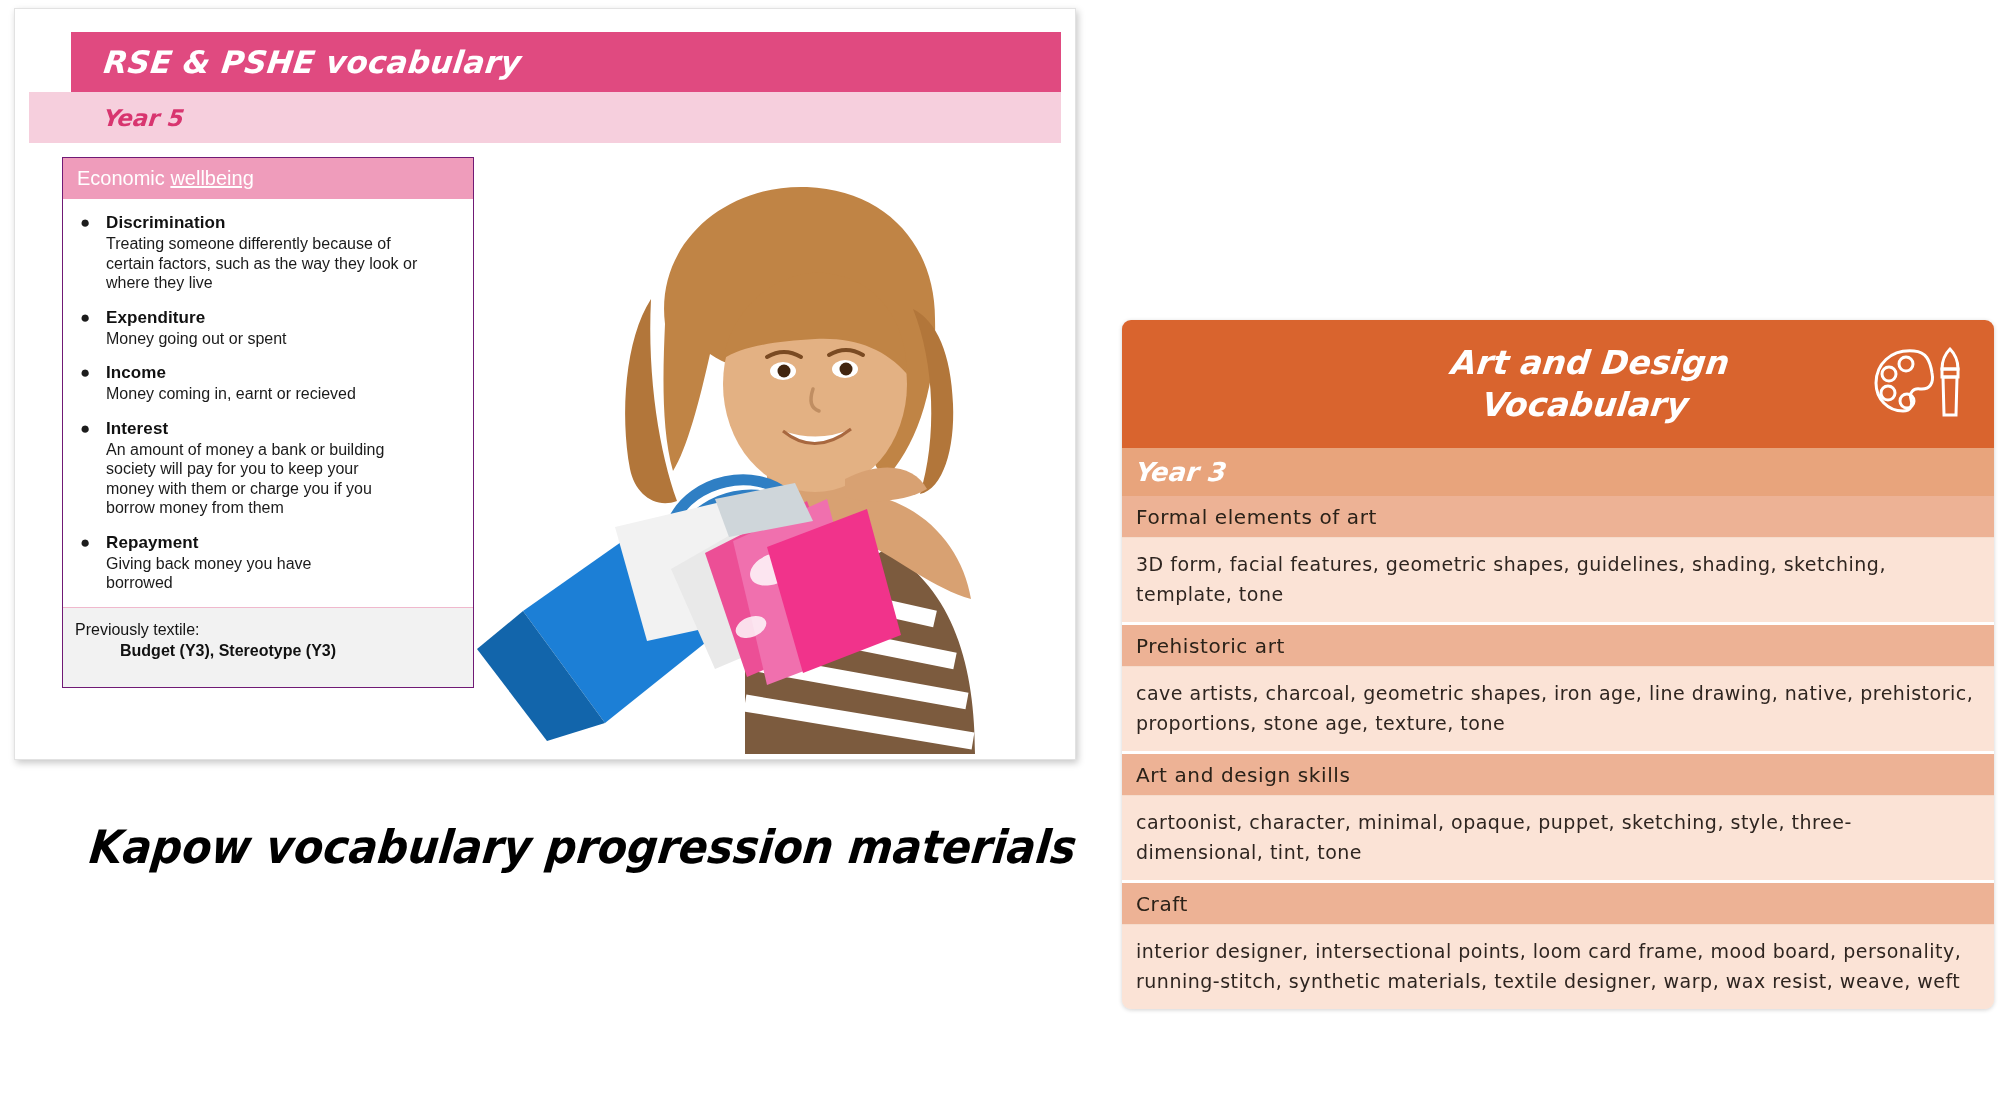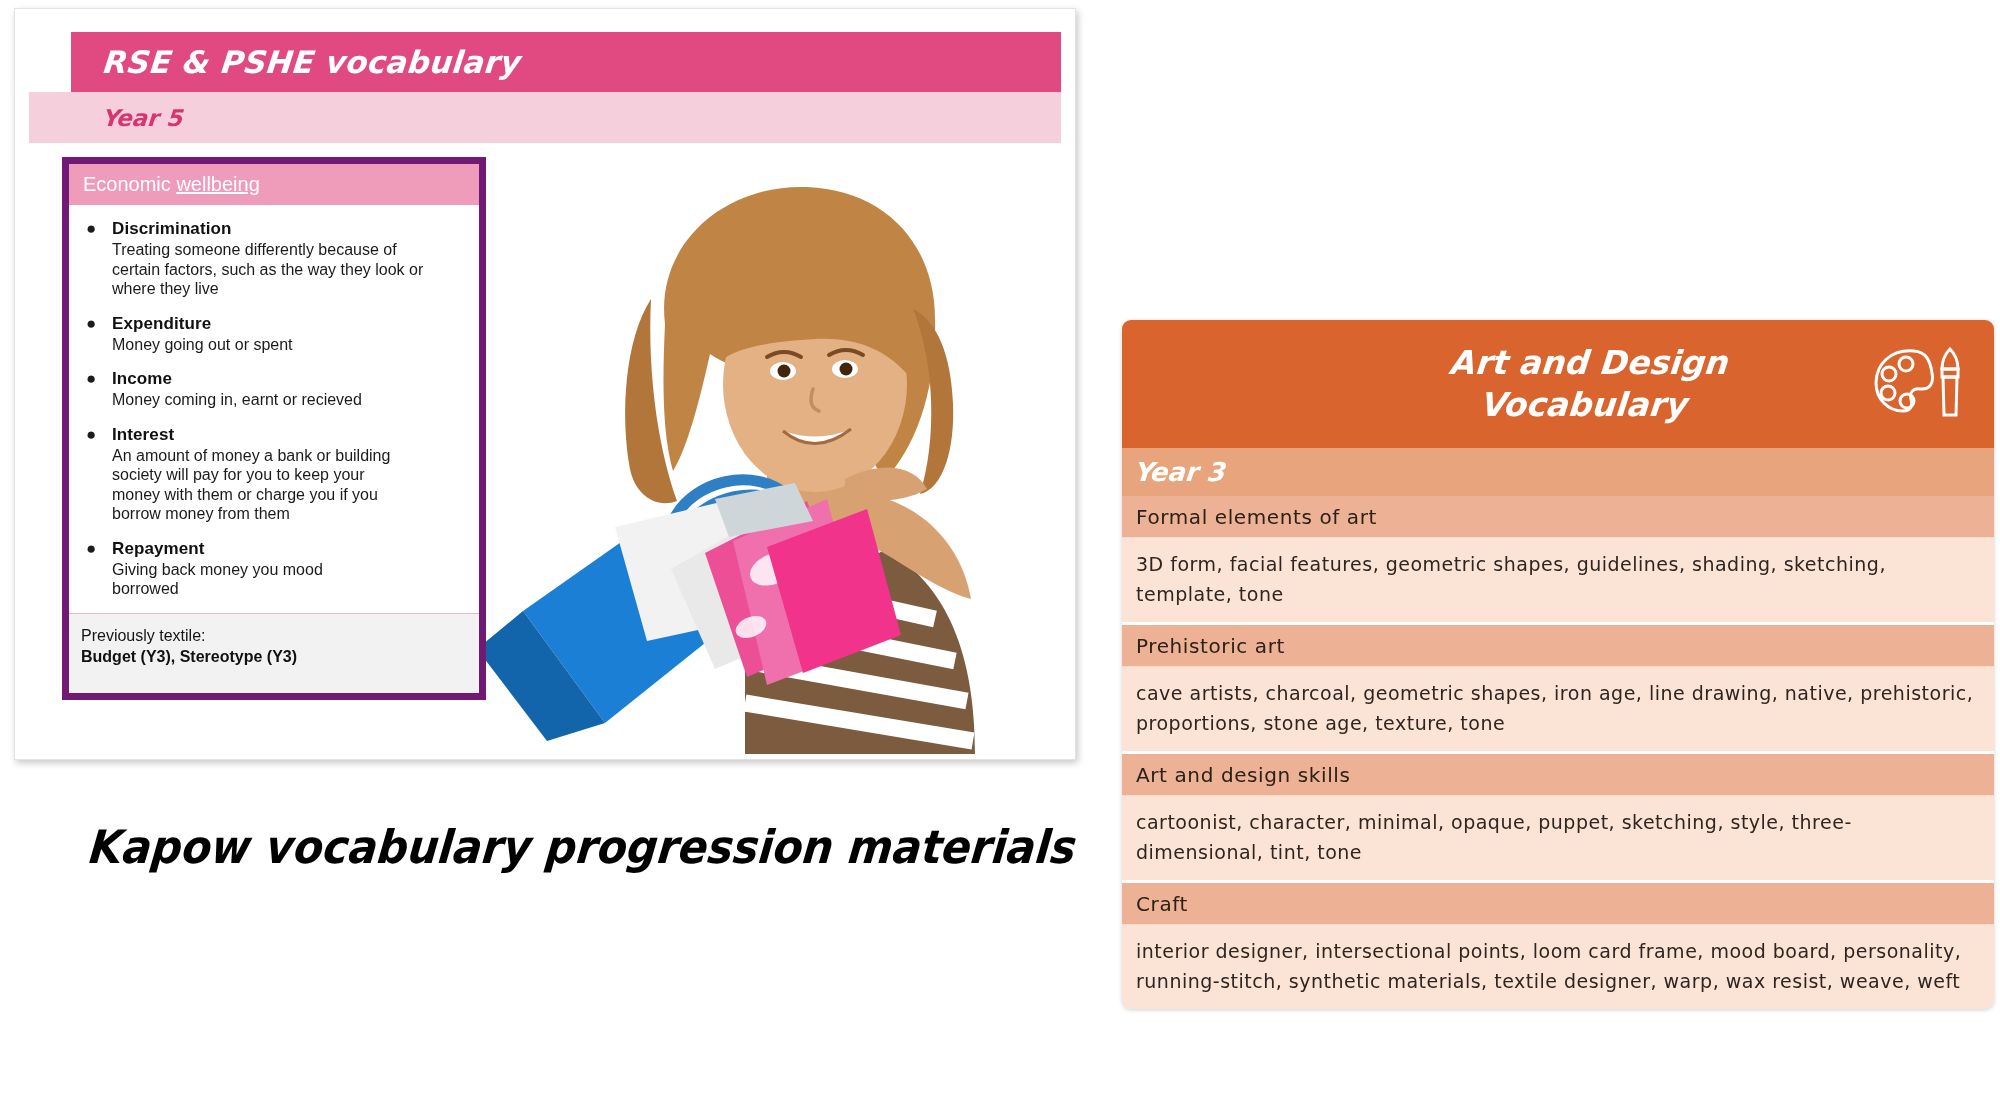--- a/index.html
+++ b/index.html
@@ -34,21 +34,21 @@
   }
 
   #rse-photo{
     position:absolute;left:400px;top:140px;width:660px;height:605px;
     overflow:hidden;background:#ffffff;
   }
 
   
   #vocab-panel{
     position:absolute;left:47px;top:148px;width:410px;
-    border:7px solid #701a75;background:#ffffff;z-index:5;
+    border:1px solid #701a75;background:#ffffff;z-index:5;
   }
   #vocab-title-bar{
     background:#ef9cbb;height:41px;display:flex;align-items:center;
   }
   #vocab-title-bar .t{
     color:#ffffff;font-size:20px;padding-left:14px;
     font-family:"Liberation Sans",sans-serif;
   }
   #vocab-title-bar .t u{ text-decoration:underline; text-decoration-color:#ffffff;}
   #vocab-list{padding:14px 10px 10px 12px;background:#fff;}
@@ -62,21 +62,21 @@
     font-weight:bold;font-size:17px;color:#111;line-height:20px;
     margin-bottom:1px;letter-spacing:.1px;
   }
   .vocab-item .def{
     font-size:16px;color:#1b1b1b;line-height:19.5px;max-width:318px;
   }
   #prev-covered{
     border-top:1px solid #f0b8cd;background:#f2f2f2;padding:11px 12px 26px 12px;
   }
   #prev-covered .lbl{font-size:16px;color:#141414;line-height:21px;}
-  #prev-covered .val{font-size:16px;color:#111;font-weight:bold;line-height:21px;}
+  #prev-covered .val{font-size:16px;color:#111;font-weight:bold;line-height:21px;margin-left:45px;}
 
   
   #caption{
     position:absolute;left:90px;top:820px;width:1000px;
     font-family:"DejaVu Sans",sans-serif;font-style:italic;font-weight:700;
     font-size:46px;color:#000;transform:skewX(-6deg) scaleX(.93);
     transform-origin:left center;white-space:nowrap;
   }
 
   
@@ -222,21 +222,21 @@
         <span class="bullet">●</span>
         <span class="body">
           <div class="term">Interest</div>
           <div class="def" style="max-width:300px">An amount of money a bank or building society will pay for you to keep your money with them or charge you if you borrow money from them</div>
         </span>
       </div>
       <div class="vocab-item" style="margin-bottom:4px">
         <span class="bullet">●</span>
         <span class="body">
           <div class="term">Repayment</div>
-          <div class="def" style="max-width:250px">Giving back money you mood borrowed</div>
+          <div class="def" style="max-width:250px">Giving back money you have borrowed</div>
         </span>
       </div>
     </div>
 
     <div id="prev-covered">
       <div class="lbl">Previously textile:</div>
       <div class="val">Budget (Y3), Stereotype (Y3)</div>
     </div>
   </div>
 </div>

